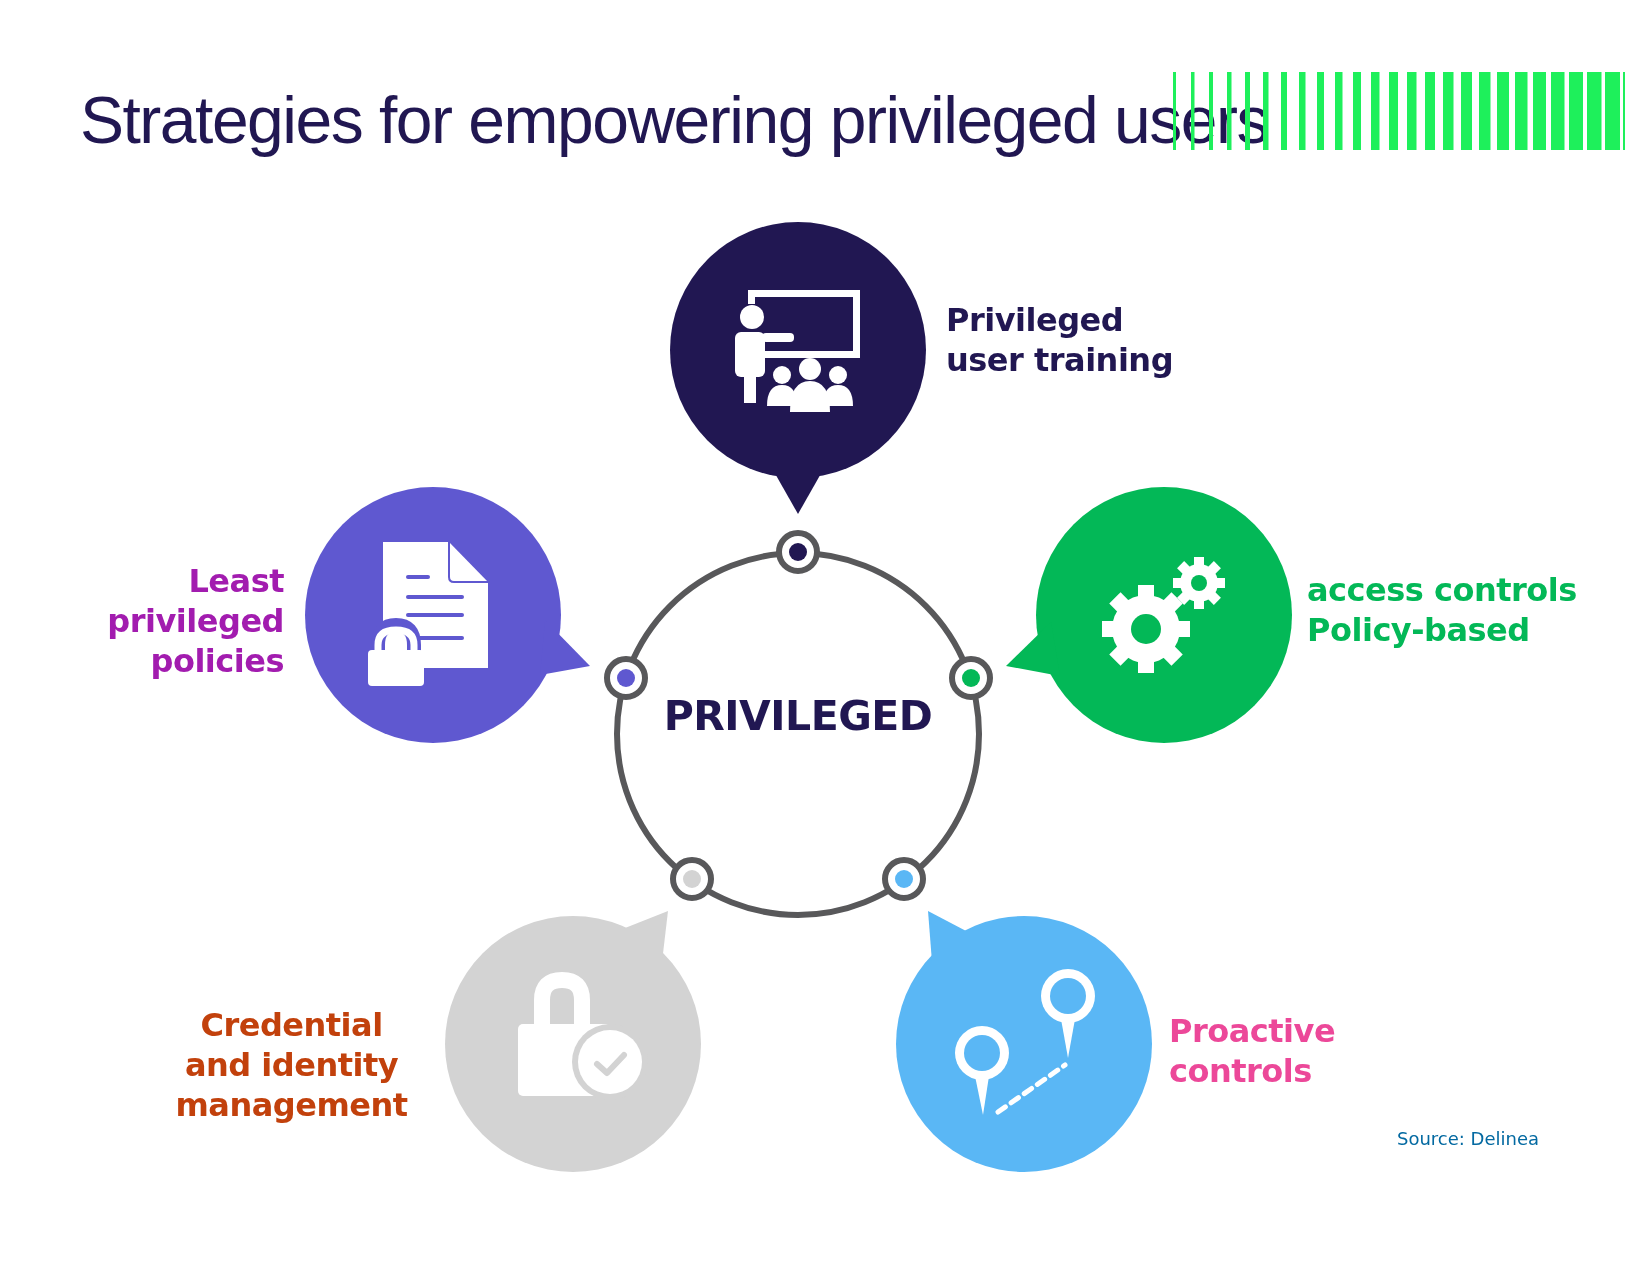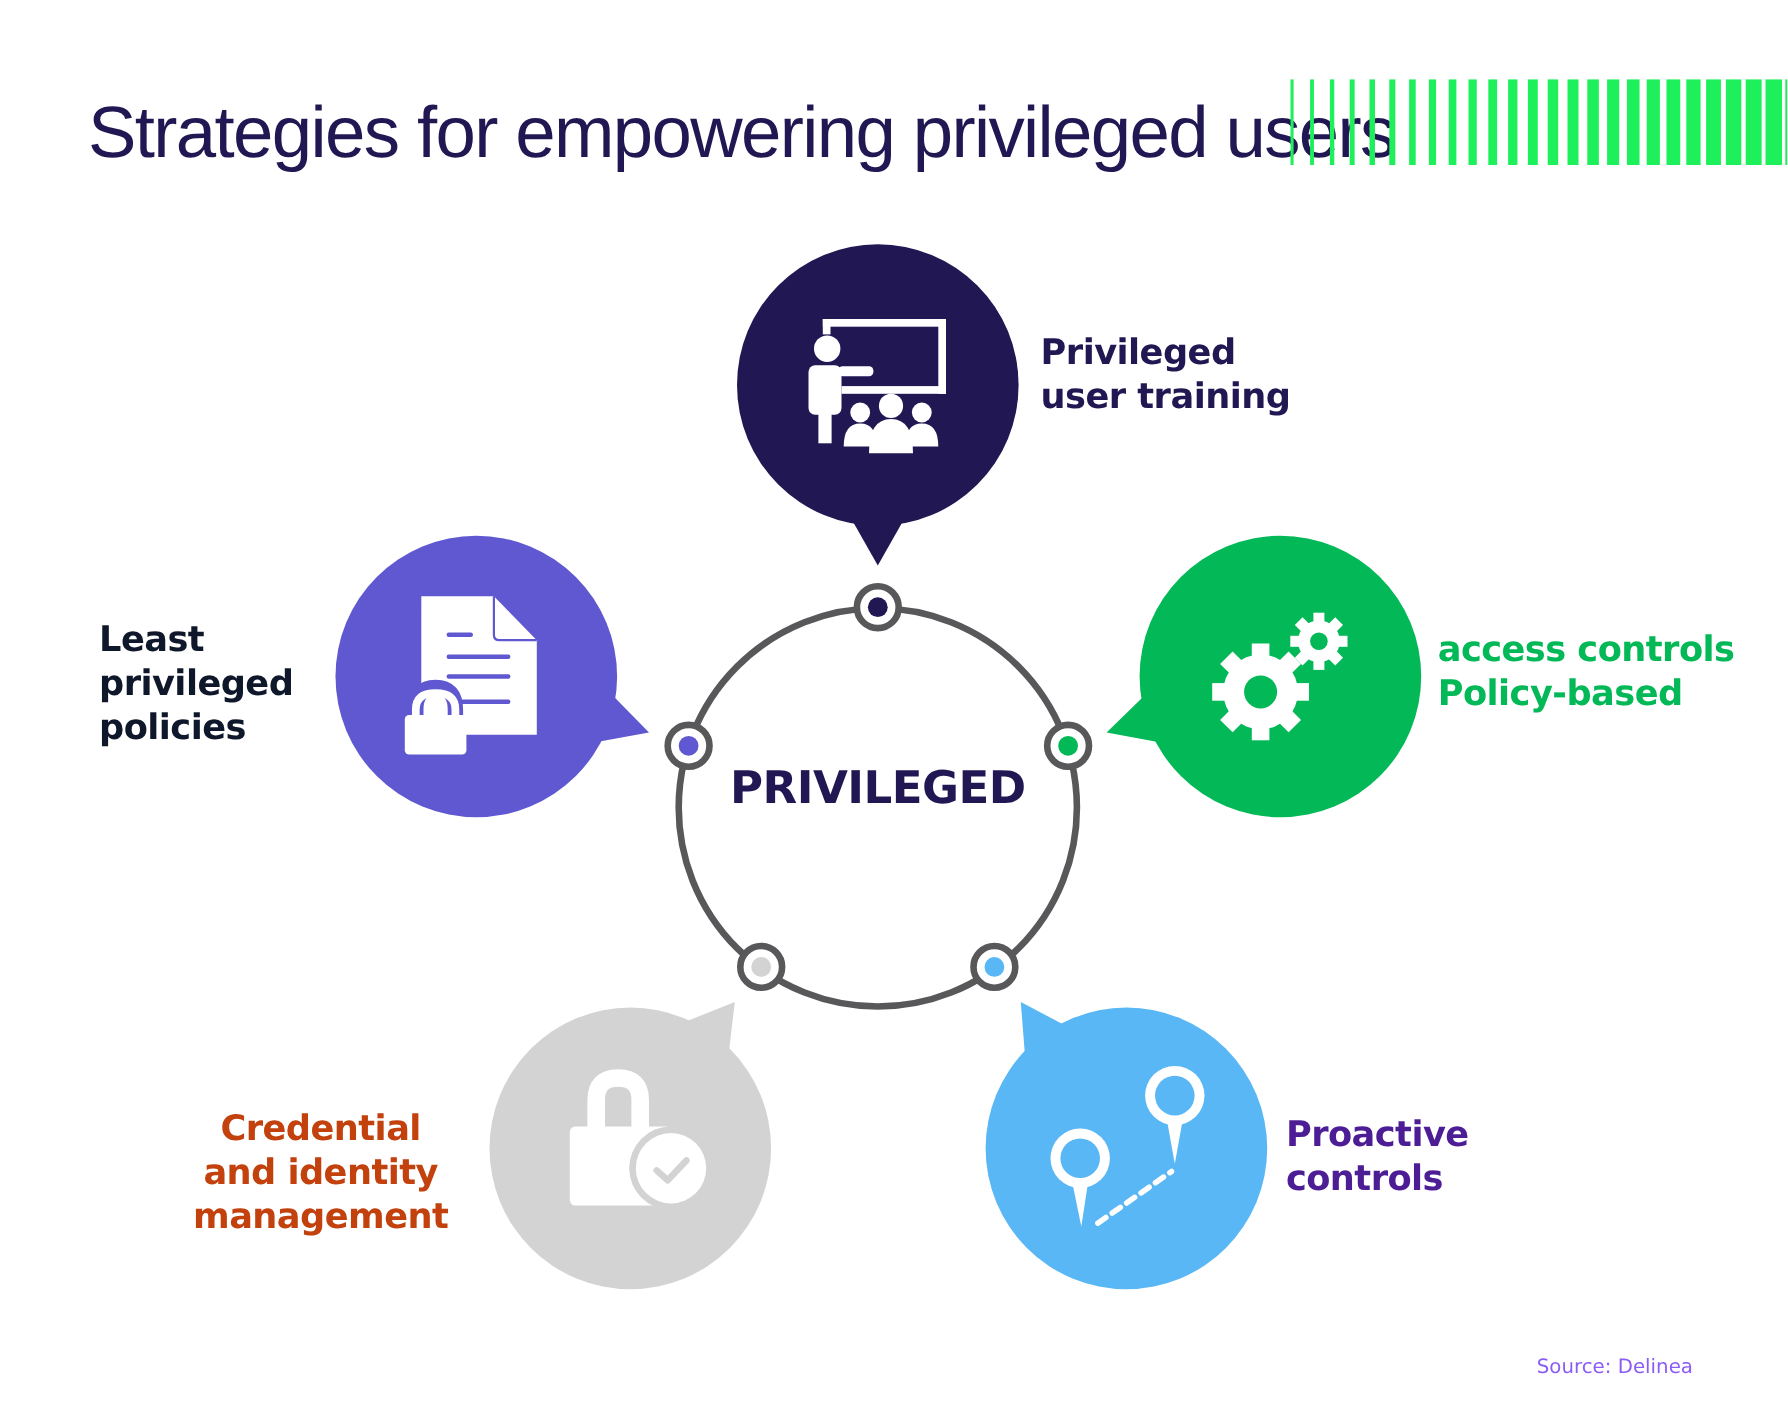--- a/index.html
+++ b/index.html
@@ -4,21 +4,21 @@
 <style>
   html, body { margin:0; padding:0; background:#ffffff; }
   body { width:1625px; height:1275px; position:relative; overflow:hidden; font-family:"Liberation Sans", sans-serif; }
   .title { position:absolute; left:80px; top:82px; font-size:66px; color:#211752; font-family:Liberation Sans, sans-serif; letter-spacing:-1.5px; white-space:nowrap; }
   .stripes { position:absolute; left:1173px; top:72px; width:452px; height:78px; }
   svg.diagram { position:absolute; left:0; top:0; }
   .label { position:absolute; font-family:"DejaVu Sans", sans-serif; font-weight:bold; font-size:32px; line-height:40px; letter-spacing:-0.5px; white-space:nowrap; }
   .label span { display:block; }
   .center-label { position:absolute; left:618px; top:690px; width:360px; text-align:center; font-family:"DejaVu Sans", sans-serif; font-weight:bold; font-size:41px; line-height:52px; color:#211752; letter-spacing:-0.5px; }
   .center-label span { display:block; }
-  .source { position:absolute; left:1397px; top:1232px; font-size:18px; color:#8b5cf6; font-family:"DejaVu Sans", sans-serif; }
+  .source { position:absolute; left:1397px; top:1128px; font-size:18px; color:#0369a1; font-family:"DejaVu Sans", sans-serif; }
 </style>
 </head>
 <body>
 
 <div class="title">Strategies for empowering privileged users</div>
 
 <svg class="stripes" viewBox="0 0 452 78" width="452" height="78">
   <g fill="#1EF05B">
     <rect x="0" y="0" width="3" height="78"></rect>
     <rect x="18" y="0" width="3.5" height="78"></rect>
@@ -176,35 +176,35 @@
 
 <div class="center-label">
   <span>PRIVILEGED</span>
 </div>
 
 <div class="label" style="left:946px; top:300px; color:#211752;">
   <span>Privileged</span>
   <span>user training</span>
 </div>
 
-<div class="label" style="left:90px; top:561px; width:194px; text-align:left; color:#0f172a;">
+<div class="label" style="left:90px; top:561px; width:194px; text-align:right; color:#a21caf;">
   <span>Least</span>
   <span>privileged</span>
   <span>policies</span>
 </div>
 
 <div class="label" style="left:1307px; top:570px; color:#03B857;">
   <span>access controls</span>
   <span>Policy-based</span>
 </div>
 
 <div class="label" style="left:160px; top:1005px; width:263px; text-align:center; color:#c2410c;">
   <span>Credential</span>
   <span>and identity</span>
   <span>management</span>
 </div>
 
-<div class="label" style="left:1169px; top:1011px; color:#4c1d95;">
+<div class="label" style="left:1169px; top:1011px; color:#ec4899;">
   <span>Proactive</span>
   <span>controls</span>
 </div>
 
 <div class="source">Source: Delinea</div>
 
 </body></html>

